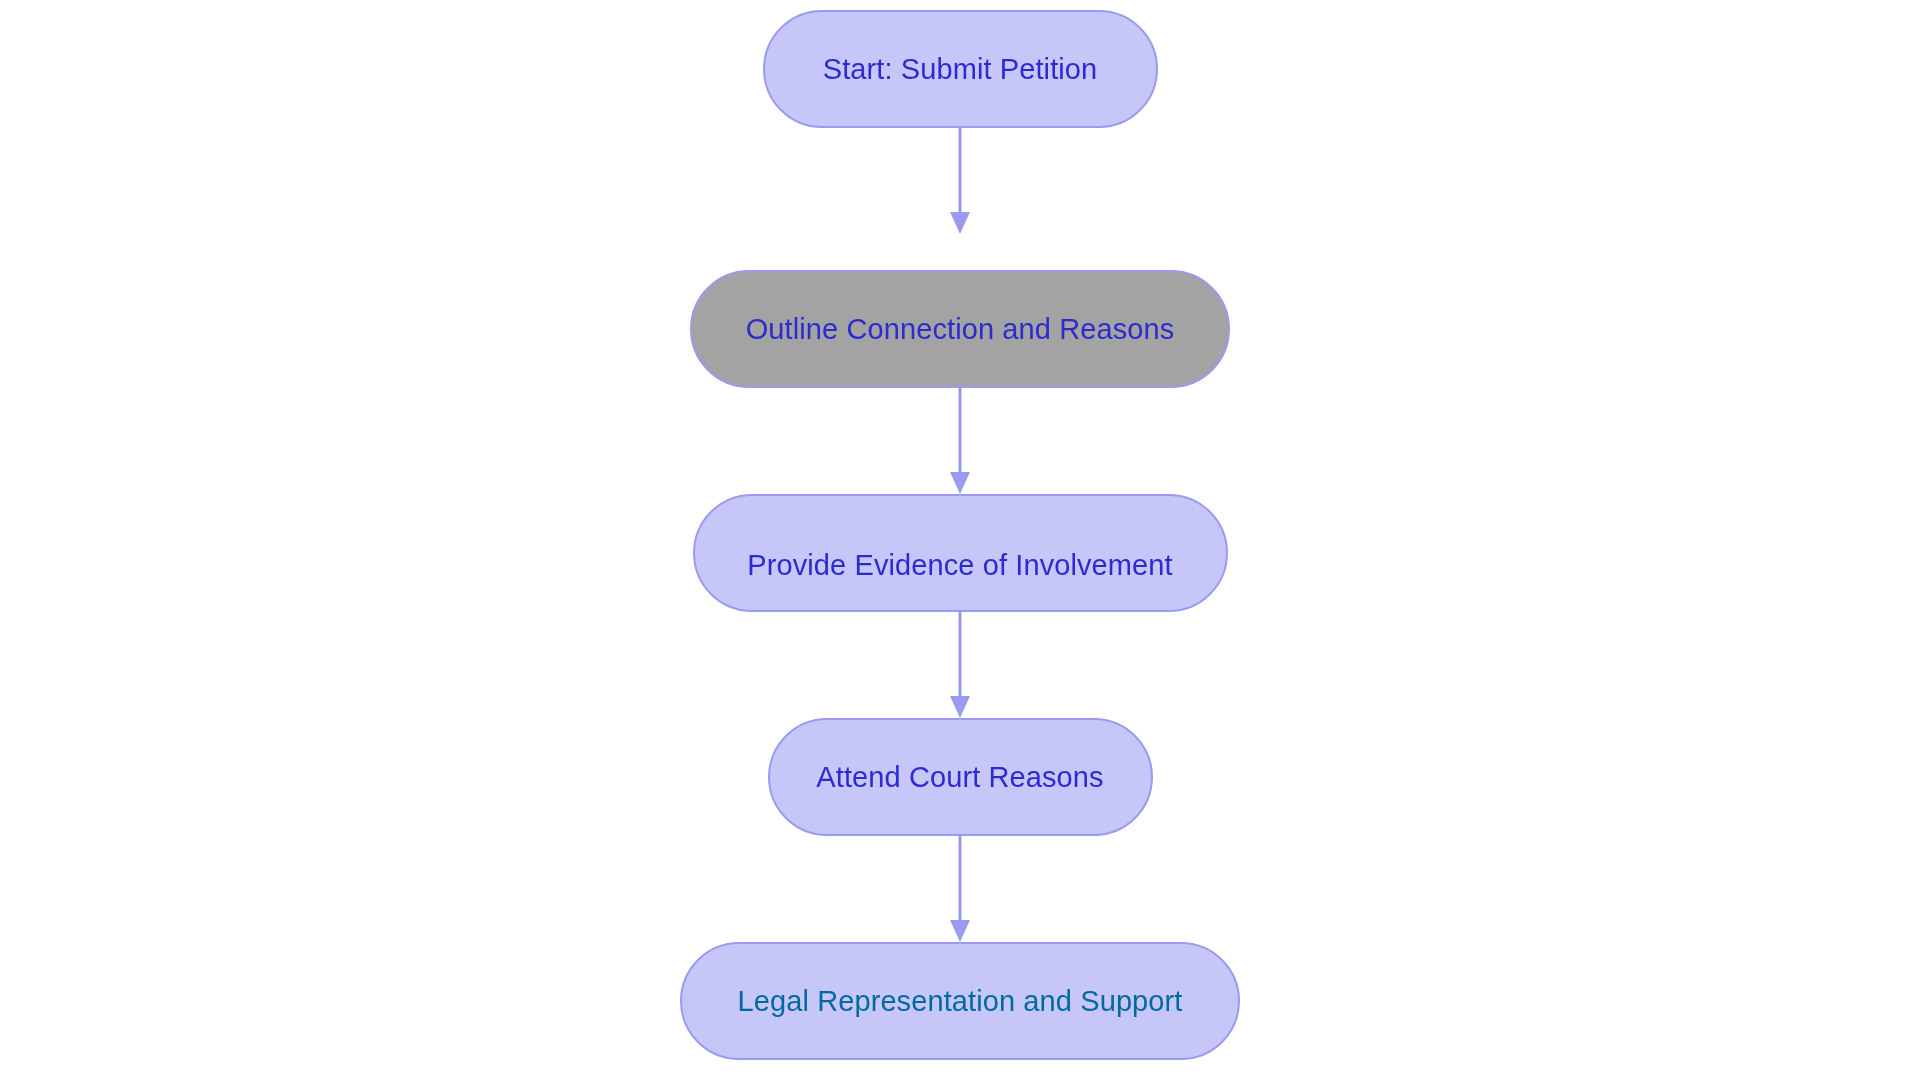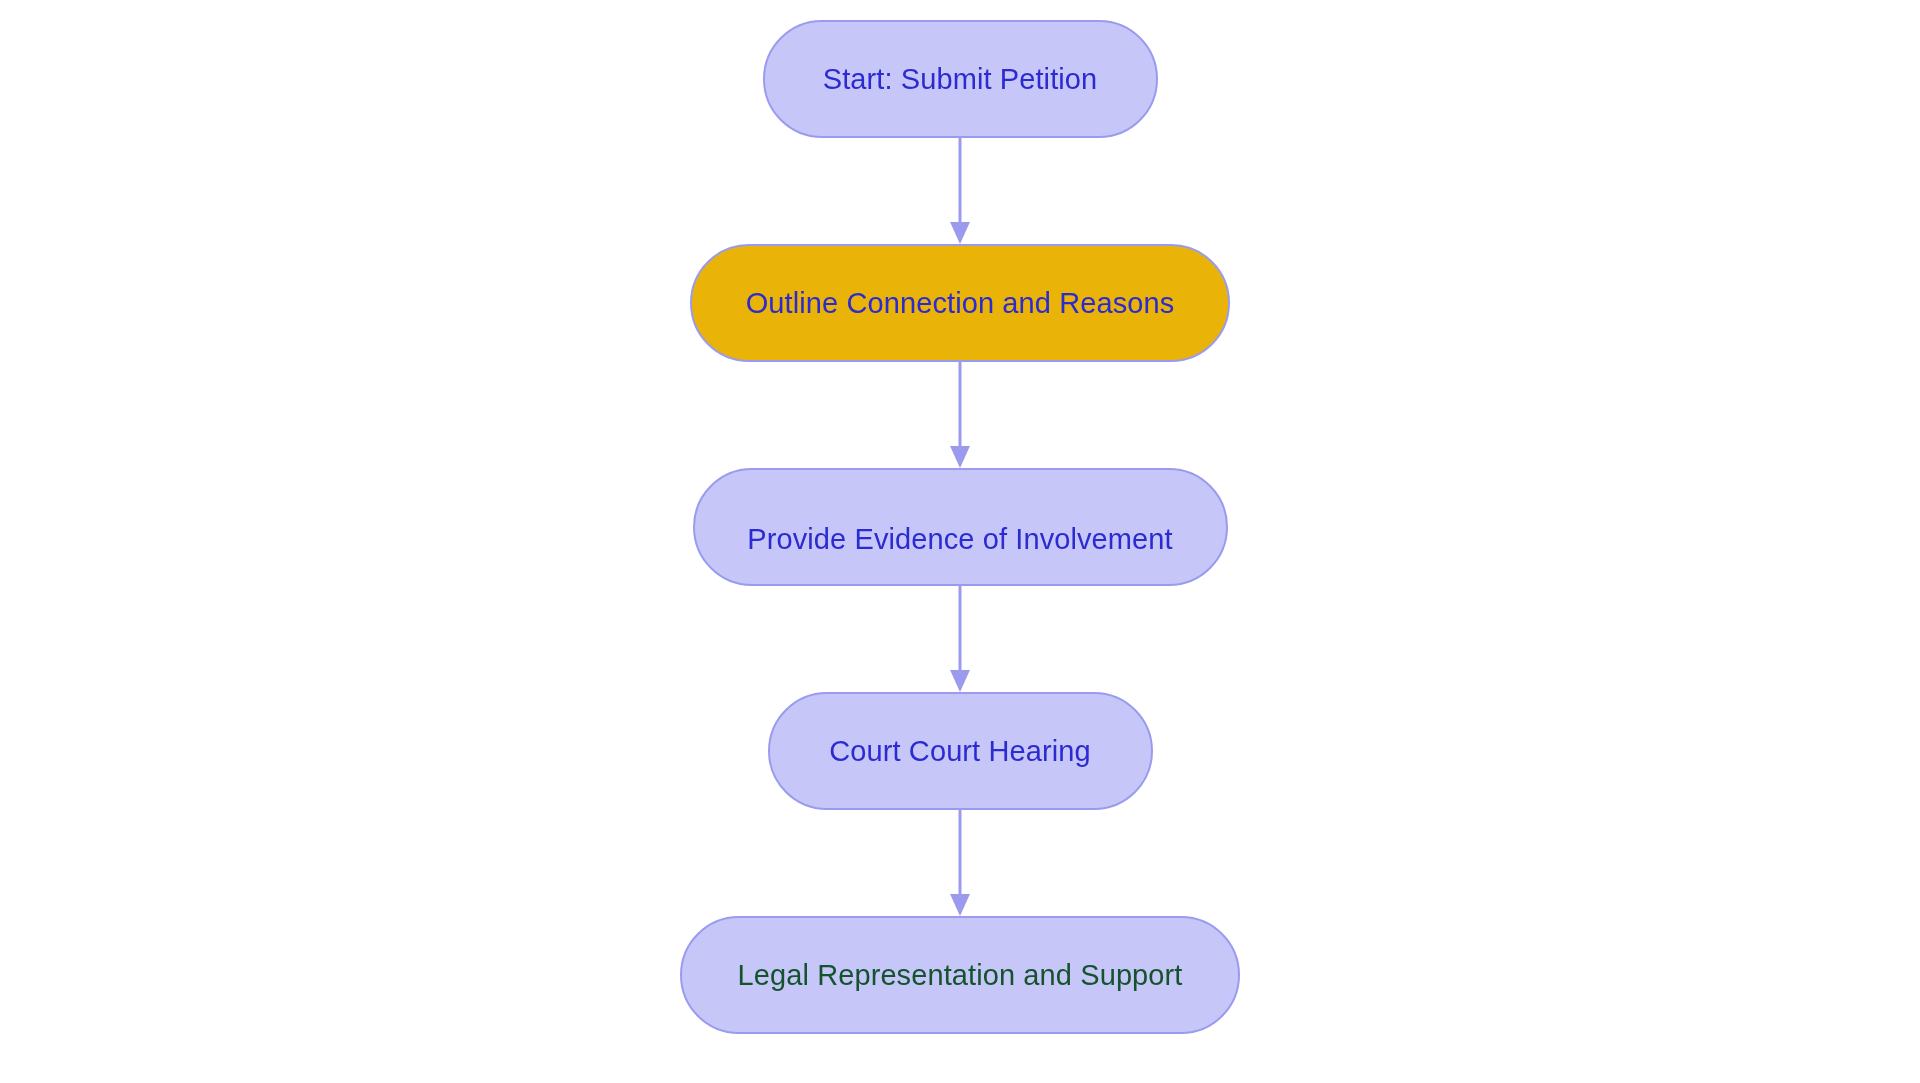--- a/index.html
+++ b/index.html
@@ -69,54 +69,54 @@
   .flow-connector .conn-head {
     fill: #9a9bee;
   }
 </style>
 </head>
 <body>
 
 <div id="flowchart-canvas" style="background: rgb(255, 255, 255);">
   <div class="flow-column">
 
-    <div class="flow-node" id="node-1" style="margin-top: 20px; width: 395px; background: rgb(198, 199, 248); border-color: rgb(154, 155, 238);">
+    <div class="flow-node" id="node-1" style="margin-top: 10px; width: 395px; background: rgb(198, 199, 248); border-color: rgb(154, 155, 238);">
       <span class="flow-node-label" style="color: rgb(43, 43, 208);">Start: Submit Petition</span>
     </div>
 
     <svg class="flow-connector" viewBox="0 0 24 106">
       <line class="conn-line" x1="12" y1="0" x2="12" y2="84" stroke="#9a9bee"></line>
       <polygon class="conn-head" points="2,84 22,84 12,106" fill="#9a9bee"></polygon>
     </svg>
 
-    <div class="flow-node" id="node-2" style="width: 540px; background: #eab308; border-color: rgb(154, 155, 238);">
+    <div class="flow-node" id="node-2" style="width: 540px; background: #a3a3a3; border-color: rgb(154, 155, 238); margin-top: 36px;">
       <span class="flow-node-label" style="color: rgb(43, 43, 208);">Outline Connection and Reasons</span>
     </div>
 
     <svg class="flow-connector" viewBox="0 0 24 106">
       <line class="conn-line" x1="12" y1="0" x2="12" y2="84" stroke="#9a9bee"></line>
       <polygon class="conn-head" points="2,84 22,84 12,106" fill="#9a9bee"></polygon>
     </svg>
 
     <div class="flow-node" id="node-3" style="width: 535px; background: rgb(198, 199, 248); border-color: rgb(154, 155, 238);">
       <span class="flow-node-label" style="color: rgb(43, 43, 208); margin-top: 24px;">Provide Evidence of Involvement</span>
     </div>
 
     <svg class="flow-connector" viewBox="0 0 24 106">
       <line class="conn-line" x1="12" y1="0" x2="12" y2="84" stroke="#9a9bee"></line>
       <polygon class="conn-head" points="2,84 22,84 12,106" fill="#9a9bee"></polygon>
     </svg>
 
     <div class="flow-node" id="node-4" style="width: 385px; background: rgb(198, 199, 248); border-color: rgb(154, 155, 238);">
-      <span class="flow-node-label" style="color: rgb(43, 43, 208);">Court Court Hearing</span>
+      <span class="flow-node-label" style="color: rgb(43, 43, 208);">Attend Court Reasons</span>
     </div>
 
     <svg class="flow-connector" viewBox="0 0 24 106">
       <line class="conn-line" x1="12" y1="0" x2="12" y2="84" stroke="#9a9bee"></line>
       <polygon class="conn-head" points="2,84 22,84 12,106" fill="#9a9bee"></polygon>
     </svg>
 
     <div class="flow-node" id="node-5" style="width: 560px; background: rgb(198, 199, 248); border-color: rgb(154, 155, 238);">
-      <span class="flow-node-label" style="color: #14532d;">Legal Representation and Support</span>
+      <span class="flow-node-label" style="color: #0369a1;">Legal Representation and Support</span>
     </div>
 
   </div>
 </div>
 
 </body></html>

